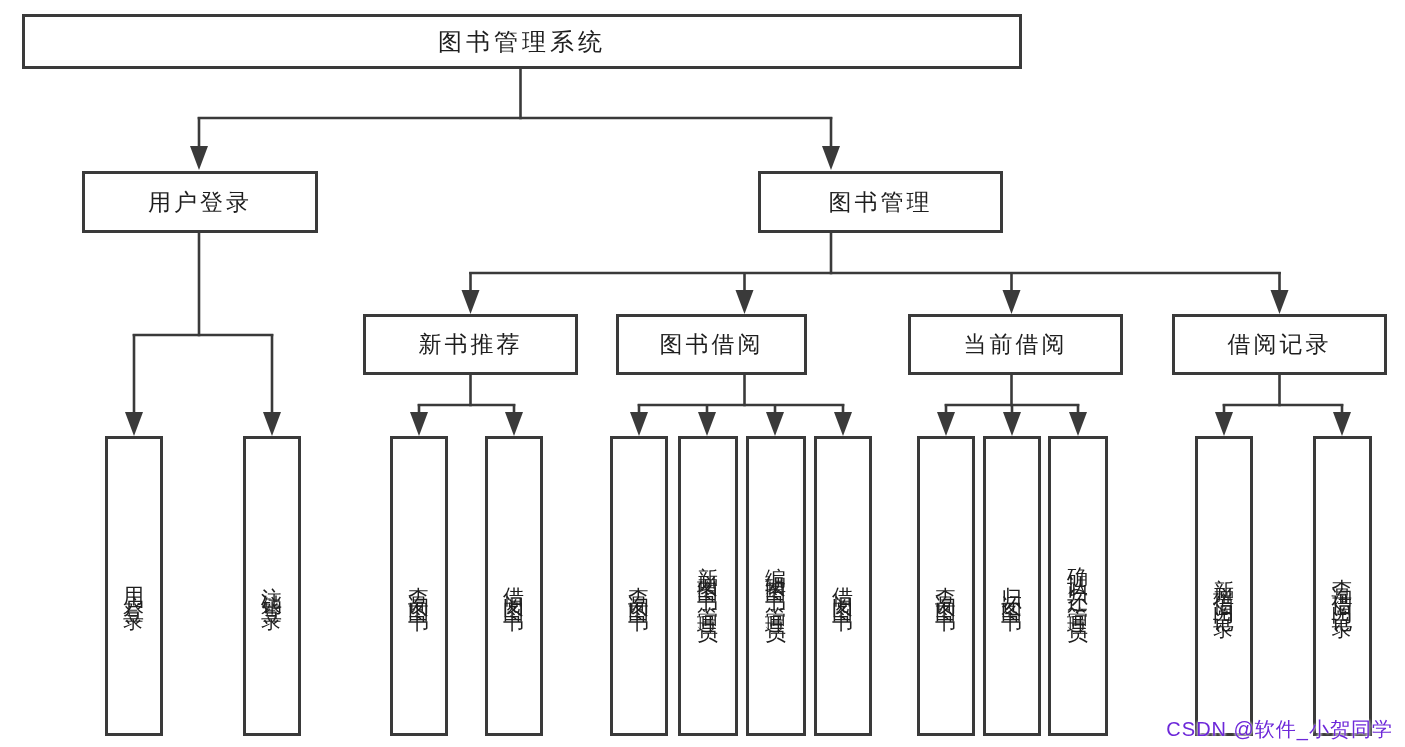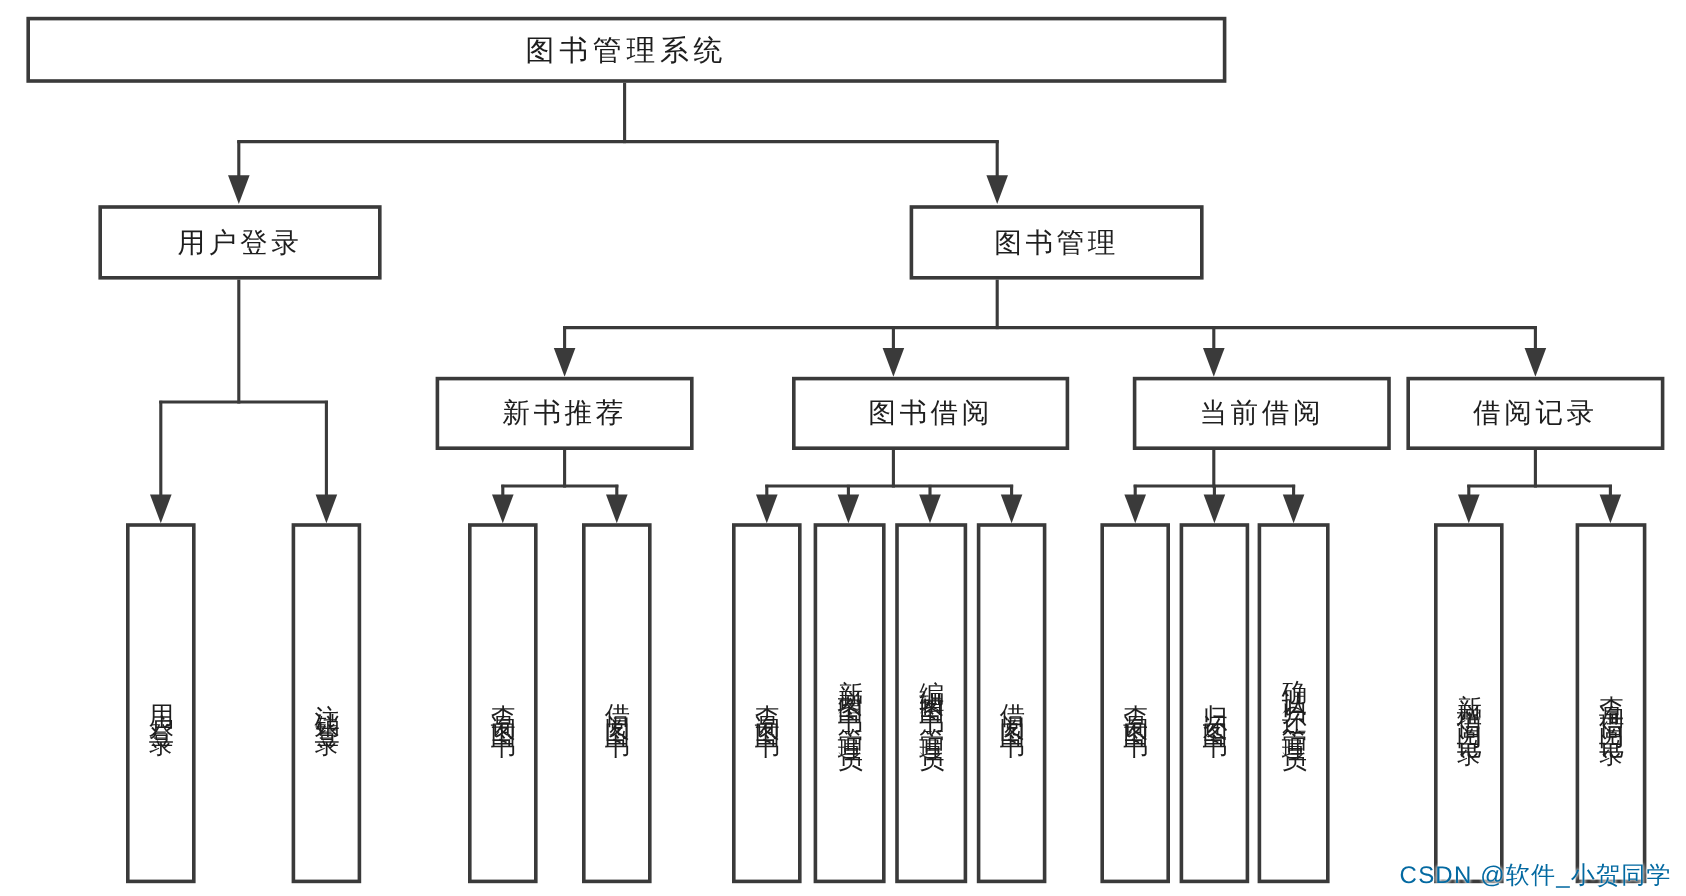--- a/index.html
+++ b/index.html
@@ -37,21 +37,21 @@
     line-height:1.1;
     white-space:nowrap;
     color:#1e1e1e;
   }
   .watermark {
     position:absolute;
     right:12px;
     bottom:4px;
     font-size:20px;
     letter-spacing:1px;
-    color:#0369a1;
+    color:#6d28d9;
     z-index:2;
     text-shadow:0 0 3px #ffffff, 0 0 3px #ffffff;
     white-space:nowrap;
   }
 </style>
 </head>
 <body>
 
 <div class="stage">
 
@@ -130,24 +130,24 @@
   <div class="node" style="left:82px;top:171px;width:236px;height:62px;">
     <span class="hlabel">用户登录</span>
   </div>
   <div class="node" style="left:713px;top:171px;width:245px;height:62px;margin-left:45px;">
     <span class="hlabel">图书管理</span>
   </div>
 
   <div class="node" style="left:363px;top:314px;width:215px;height:61px;justify-content:center;">
     <span class="hlabel">新书推荐</span>
   </div>
-  <div class="node" style="left:660px;top:314px;width:231px;height:61px;">
+  <div class="node" style="left:616px;top:314px;width:191px;height:61px;">
     <span class="hlabel">图书借阅</span>
   </div>
-  <div class="node" style="left:944px;top:314px;width:215px;height:61px;">
+  <div class="node" style="left:908px;top:314px;width:215px;height:61px;">
     <span class="hlabel">当前借阅</span>
   </div>
   <div class="node" style="left:1172px;top:314px;width:215px;height:61px;">
     <span class="hlabel">借阅记录</span>
   </div>
 
   <div class="node" style="left:105px;top:436px;width:58px;height:300px;">
     <span class="vlabel">用户登录</span>
   </div>
   <div class="node" style="left:243px;top:436px;width:58px;height:300px;">

